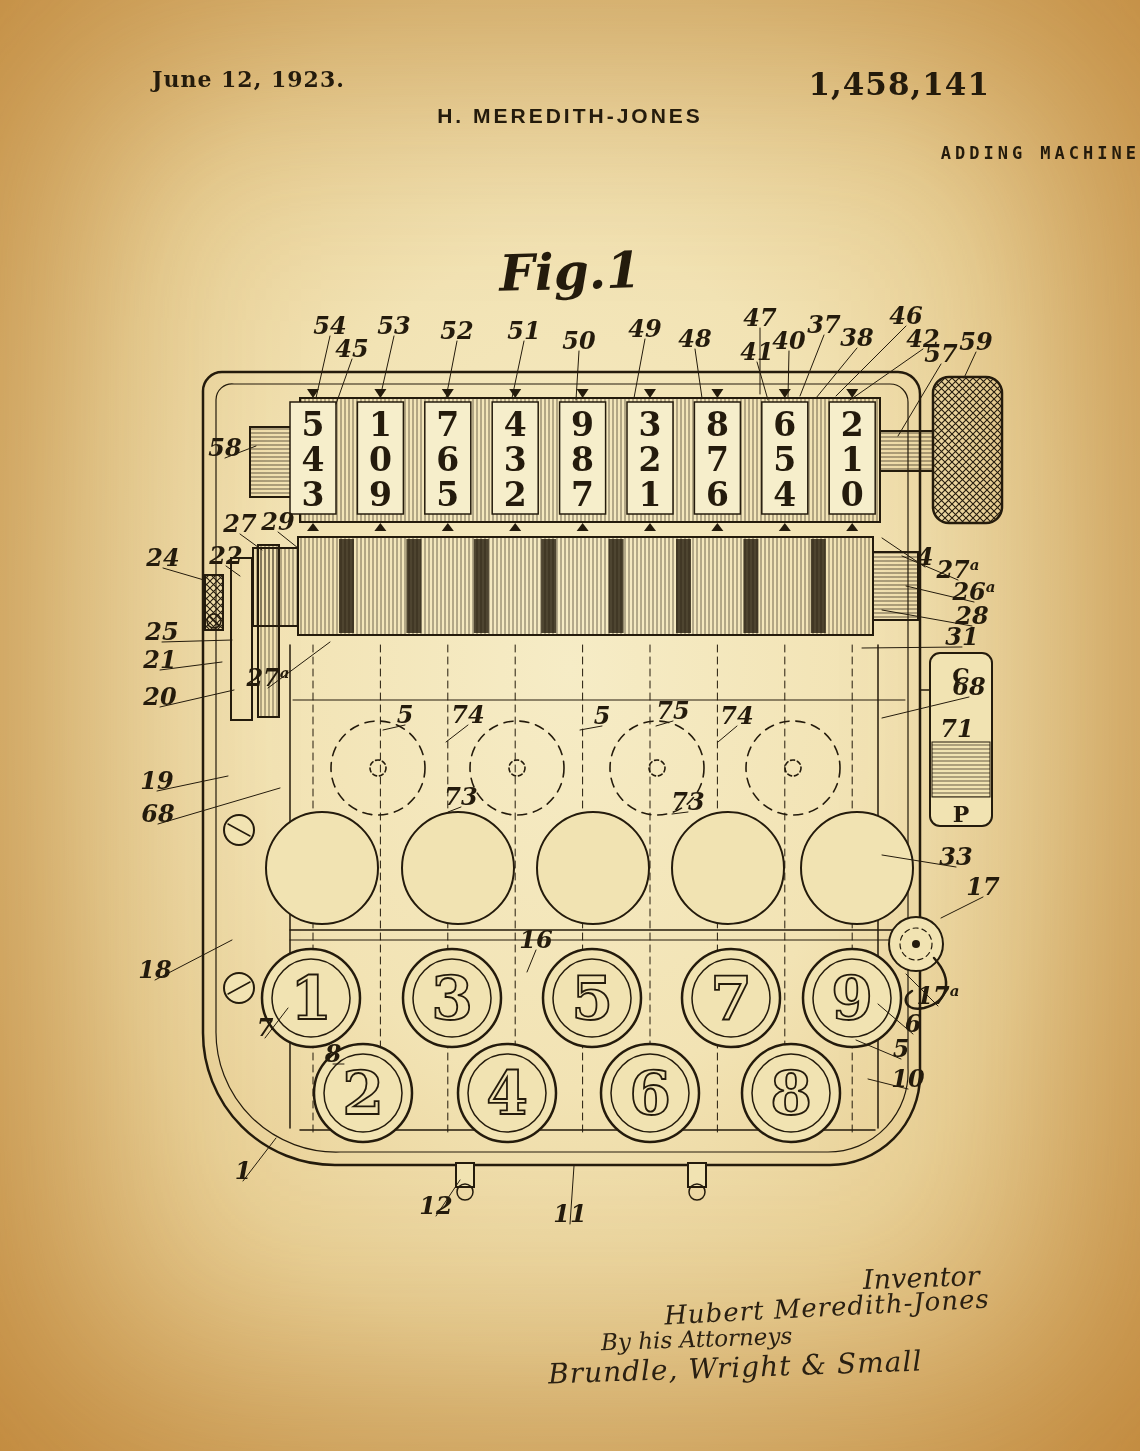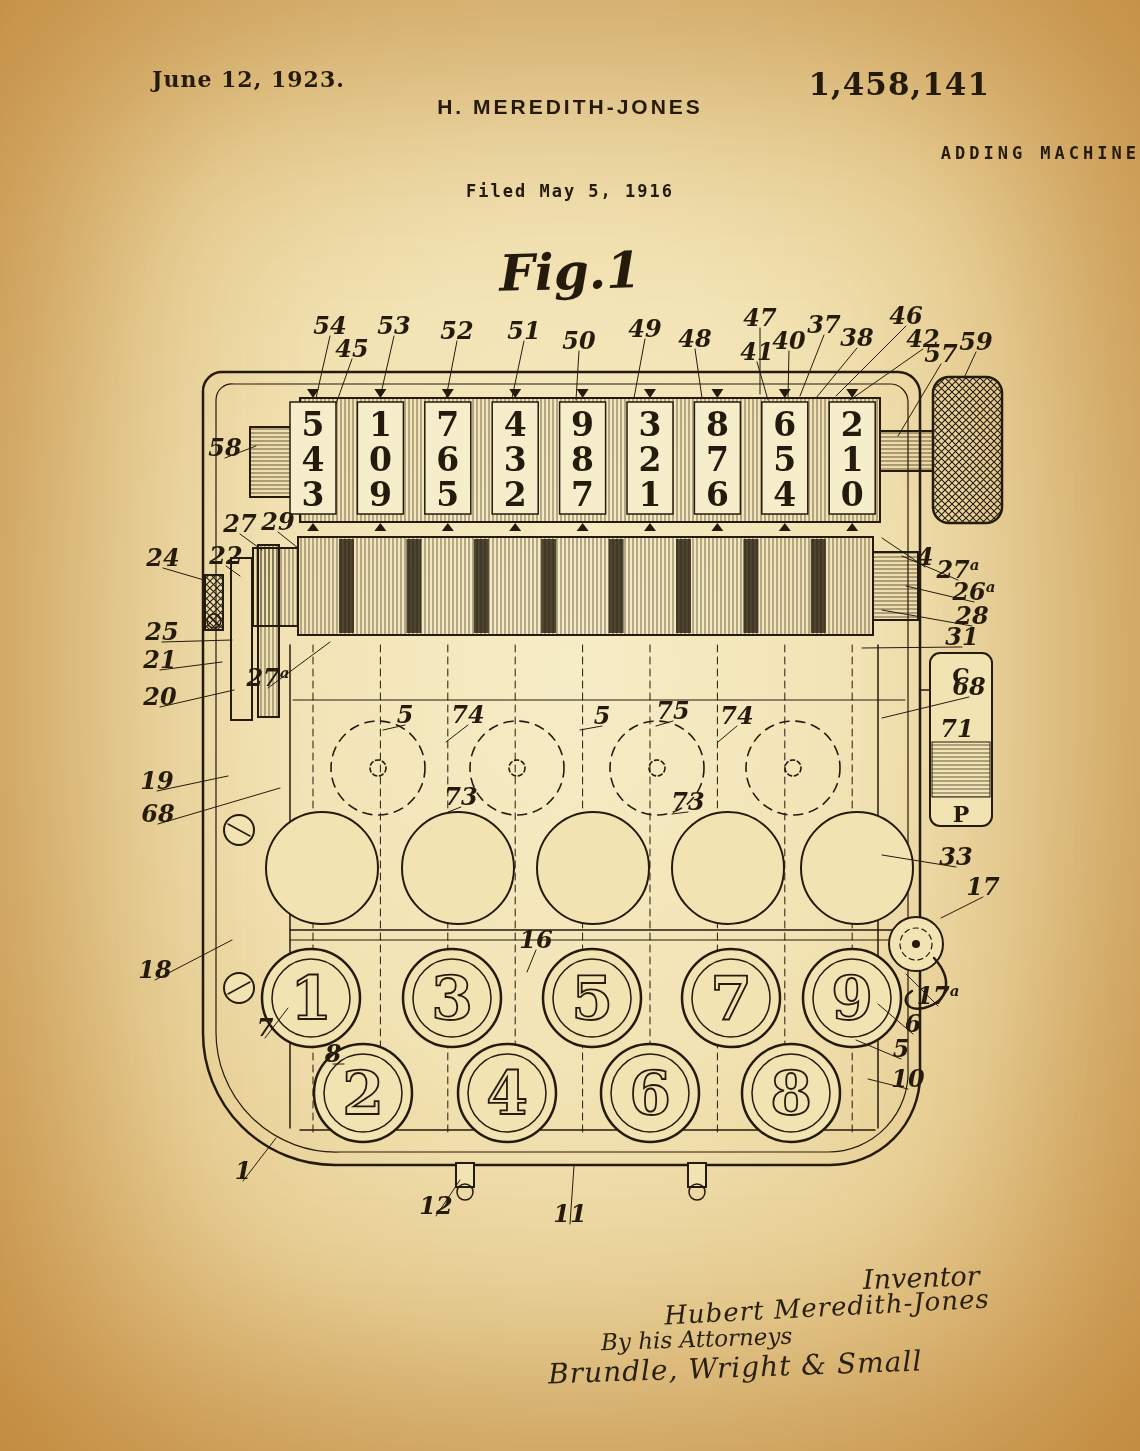--- a/index.html
+++ b/index.html
@@ -4,42 +4,41 @@
 <style>
   html,body{margin:0;padding:0;background:#b98f4e;}
   .page{
     position:relative;width:1140px;height:1451px;overflow:hidden;
     background:radial-gradient(ellipse at 50% 46%, #f6ecc6 0%, #f2e3b4 38%, #e9d197 62%, #ddb876 82%, #d2a057 100%);
     font-family:"DejaVu Serif", serif;color:#241b0c;
   }
   .vignette{position:absolute;inset:0;box-shadow:inset 0 0 210px 70px rgba(176,113,36,.45);pointer-events:none;}
   .hdr-date{position:absolute;left:152px;top:66px;font-size:22px;font-weight:bold;letter-spacing:1px;}
   .hdr-num{position:absolute;right:150px;top:66px;font-size:31px;font-weight:bold;letter-spacing:1px;}
-  .hdr-name{position:absolute;left:0;right:0;top:95px;text-align:center;font-family:"Liberation Sans",sans-serif;font-weight:bold;font-size:21px;letter-spacing:3px;}
+  .hdr-name{position:absolute;left:0;right:0;top:104px;text-align:center;font-family:"Liberation Sans",sans-serif;font-weight:bold;font-size:21px;letter-spacing:3px;}
   .hdr-title{position:absolute;left:0;right:0;top:143px;text-align:right;font-family:"DejaVu Sans Mono",monospace;font-weight:bold;font-size:17px;letter-spacing:4px;}
   .hdr-filed{position:absolute;left:0;right:0;top:181px;text-align:center;font-family:"DejaVu Sans Mono",monospace;font-weight:bold;font-size:17px;letter-spacing:2px;}
   .fig-label{position:absolute;left:0;right:0;top:242px;text-align:center;font-style:italic;font-weight:bold;font-size:50px;transform:rotate(-1.5deg);}
   svg.drawing{position:absolute;left:0;top:0;}
   .sig{position:absolute;font-style:italic;color:#2a2012;white-space:nowrap;}
   .sig-inventor{right:160px;top:1262px;font-size:27px;transform:rotate(-2deg);}
   .sig-name{right:150px;top:1292px;font-size:26px;transform:rotate(-3deg);letter-spacing:1px;}
   .sig-att{right:348px;top:1326px;font-size:23px;transform:rotate(-2deg);}
   .sig-sign{right:218px;top:1351px;font-size:28px;transform:rotate(-2deg);letter-spacing:1px;}
 </style>
 </head>
 <body>
 
 <div class="page">
   <div class="vignette"></div>
 
   <div class="hdr-date">June 12, 1923.</div>
   <div class="hdr-num">1,458,141</div>
   <div class="hdr-name">H. MEREDITH-JONES</div>
   <div class="hdr-title">ADDING MACHINE</div>
-  <div class="hdr-filed">Filed May 5, 1916</div>
   <div class="fig-label">Fig.1</div>
 
   <svg class="drawing" width="1140" height="1451" viewBox="0 0 1140 1451">
     <defs>
       <pattern id="xhatch" width="7" height="7" patternUnits="userSpaceOnUse">
         <path d="M0 0L7 7M7 0L0 7" stroke="#241b0c" stroke-width="1.1"></path>
       </pattern>
       <pattern id="vlines" width="4" height="8" patternUnits="userSpaceOnUse">
         <path d="M1 0V8" stroke="#241b0c" stroke-width="0.9" opacity="0.7"></path>
       </pattern>

